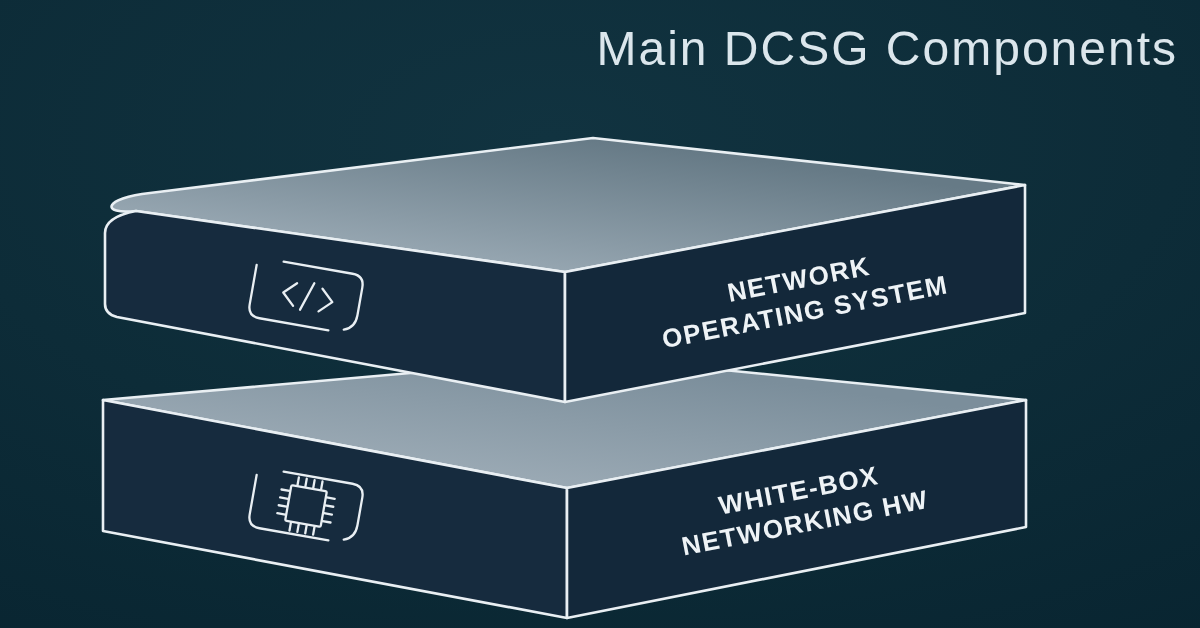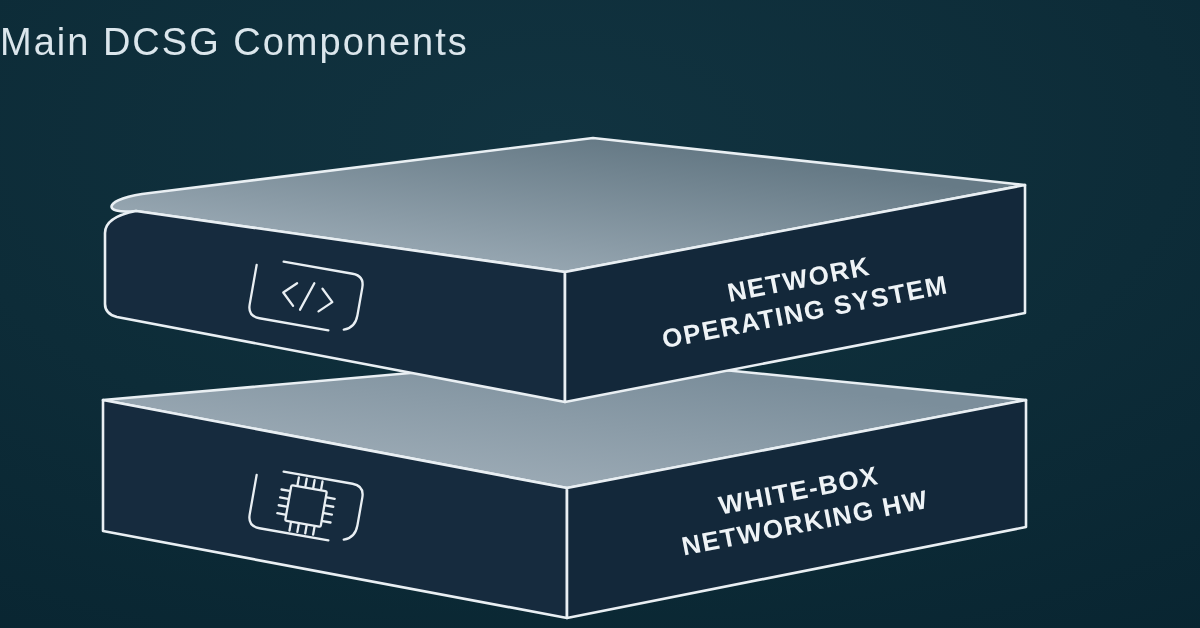--- a/index.html
+++ b/index.html
@@ -7,23 +7,24 @@
     width:1200px;height:628px;overflow:hidden;
     font-family:"Liberation Sans",sans-serif;
     background:#0c2a36;
   }
   #stage{
     position:relative;width:1200px;height:628px;
     background:radial-gradient(130% 130% at 46% 22%, #113340 0%, #0d2c38 40%, #082430 78%, #07212d 100%);
   }
   #title{
     position:absolute;top:21px;left:0;width:1130px;
-    text-align:left;
-    font-size:38px;font-weight:400;letter-spacing:2px;
+    text-align:right;
+    font-size:48px;font-weight:400;letter-spacing:2px;
     color:#dbe6ec;
+    padding-left:48px;
   }
   #slabs{position:absolute;top:0;left:0;}
   .layer-label{
     position:absolute;width:420px;
     text-align:center;
     font-size:26px;font-weight:700;letter-spacing:1.5px;
     line-height:1.27;color:#eef3f6;
     transform:rotate(-11deg);
   }
   .layer-label .line{display:block;white-space:nowrap;}

